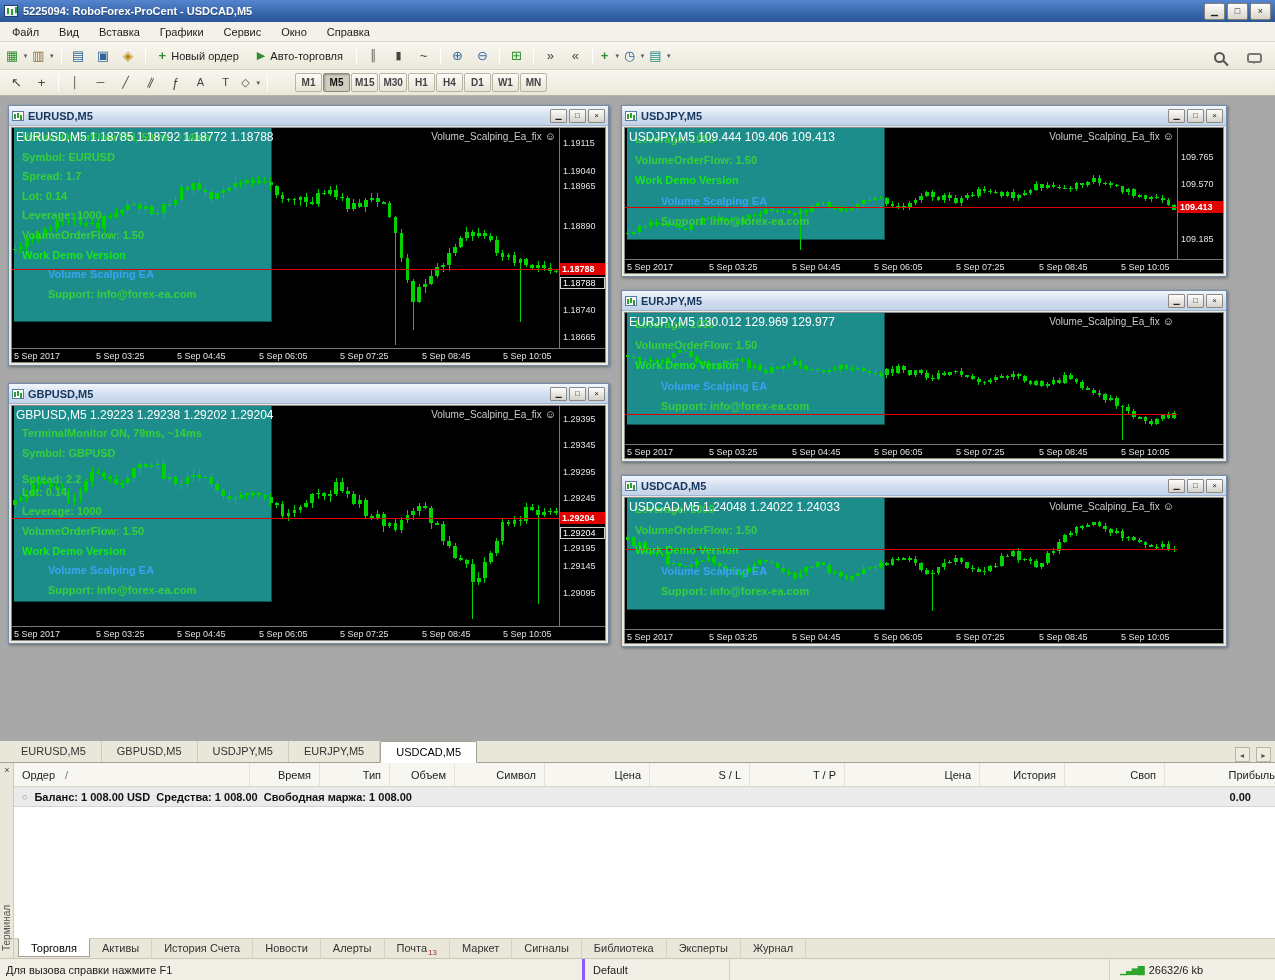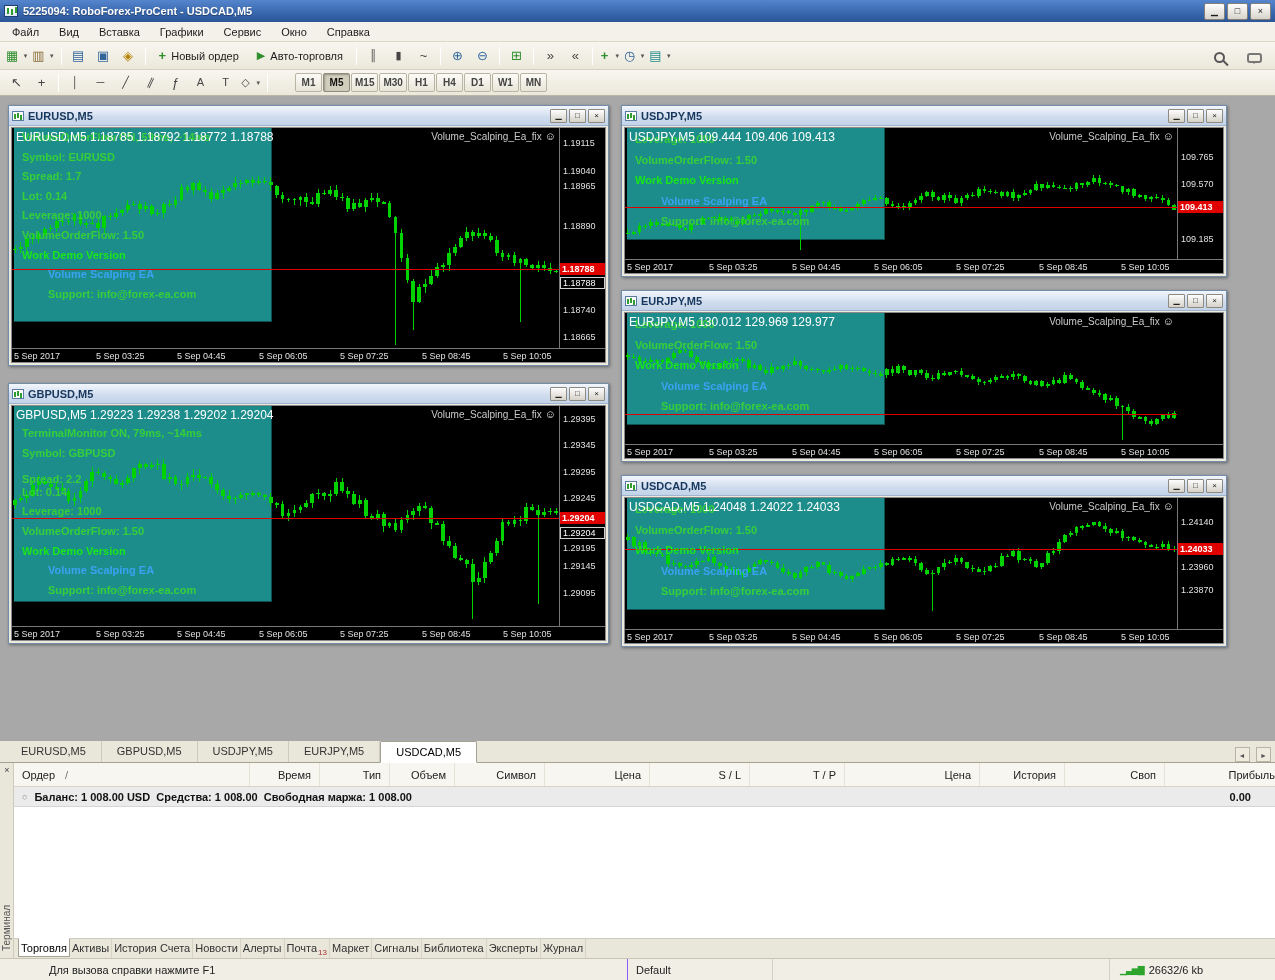--- a/index.html
+++ b/index.html
@@ -76,27 +76,27 @@
 #term-header{position:absolute;left:14px;right:0;top:0;height:24px;background:#f7f6f1;border-bottom:1px solid #d8d5c8;display:flex;align-items:stretch;font-size:11px;color:#222;}
 .thcell{padding:0 8px;border-left:1px solid #e5e2d6;display:flex;align-items:center;justify-content:flex-end;white-space:nowrap;}
 .thcell.first{justify-content:flex-start;border-left:none;}
 .thcell .sortmark{font-style:normal;margin-left:10px;color:#777;}
 #term-balance{position:absolute;left:14px;right:0;top:24px;height:20px;background:#ebebeb;border-bottom:1px solid #d5d5d5;display:flex;align-items:center;font-size:11px;font-weight:bold;color:#111;padding:0 8px;}
 #term-balance .dot{color:#888;font-size:9px;margin-right:7px;font-weight:normal;}
 #term-balance .btext{white-space:pre;}
 #term-balance .bval{margin-left:auto;padding-right:16px;}
 #term-body{position:absolute;left:14px;right:0;top:44px;bottom:20px;background:#fff;}
 #term-tabs{position:absolute;left:14px;right:0;bottom:0;height:20px;background:#e9e6da;border-top:1px solid #cfcbbc;display:flex;align-items:flex-start;padding-left:4px;}
-.ttab{height:19px;line-height:18px;padding:0 2px;font-size:11px;color:#333;border-right:1px solid #d6d2c4;}
+.ttab{height:19px;line-height:18px;padding:0 12px;font-size:11px;color:#333;border-right:1px solid #d6d2c4;}
 .ttab.active{background:#fff;border:1px solid #a5a193;border-top:1px solid #fff;margin-top:-1px;color:#000;}
 .sub{font-size:8px;vertical-align:sub;margin-left:1px;color:#a33;}
 
 
 #statusbar{position:absolute;left:0;top:958px;width:100%;height:22px;background:#f0eee5;border-top:1px solid #c9c5b5;display:flex;align-items:center;font-size:11px;color:#222;z-index:20;}
-#sb-help{width:585px;padding-left:6px;border-right:1px solid #8b5cf6;height:100%;display:flex;align-items:center;margin-left:43px;}
+#sb-help{width:585px;padding-left:6px;border-right:3px solid #8b5cf6;height:100%;display:flex;align-items:center;}
 #sb-profile{width:145px;padding-left:8px;border-right:1px solid #d5d1c2;height:100%;display:flex;align-items:center;}
 #sb-spacer{flex:1;border-right:1px solid #d5d1c2;height:100%;}
 #sb-traffic{width:165px;display:flex;align-items:center;padding-left:10px;gap:5px;height:100%;}
 .bars{font-style:normal;color:#2da52d;font-size:9px;letter-spacing:-1px;}
 </style>
 </head>
 <body>
 
 <div id="app">
 
@@ -1365,26 +1365,20 @@
             </svg>
             <div class="bidline" style="top: 51px;"></div>
             <span class="ptext" style="left: 10px; top: 5px; color: rgb(54, 207, 58);">Leverage: 1000</span>
             <span class="ptext" style="left: 10px; top: 25.5px; color: rgb(54, 207, 58);">VolumeOrderFlow: 1.50</span>
             <span class="ptext" style="left: 10px; top: 46px; color: rgb(25, 230, 25);">Work Demo Version</span>
             <span class="ptext" style="left: 36px; top: 66.5px; color: rgb(58, 162, 242);">Volume Scalping EA</span>
             <span class="ptext" style="left: 36px; top: 87px; color: rgb(54, 207, 58);">Support: info@forex-ea.com</span>
             <div class="infoline">USDCAD,M5  1.24048 1.24022 1.24033</div>
             <div class="eaname"><span>Volume_Scalping_Ea_fix</span><i>☺</i></div>
           </div>
-          <div class="scale">
-            <span class="pl" style="top: 24px;">1.24140</span>
-            <span class="pl" style="top: 69px;">1.23960</span>
-            <span class="pl" style="top: 92px;">1.23870</span>
-            <span class="bidlbl" style="top: 51px;">1.24033</span>
-          </div>
           <div class="taxis">
             <span class="tl" style="left: 2px;">5 Sep 2017</span>
             <span class="tl" style="left: 84px;">5 Sep 03:25</span>
             <span class="tl" style="left: 167px;">5 Sep 04:45</span>
             <span class="tl" style="left: 249px;">5 Sep 06:05</span>
             <span class="tl" style="left: 331px;">5 Sep 07:25</span>
             <span class="tl" style="left: 414px;">5 Sep 08:45</span>
             <span class="tl" style="left: 496px;">5 Sep 10:05</span>
           </div>
         </div>

